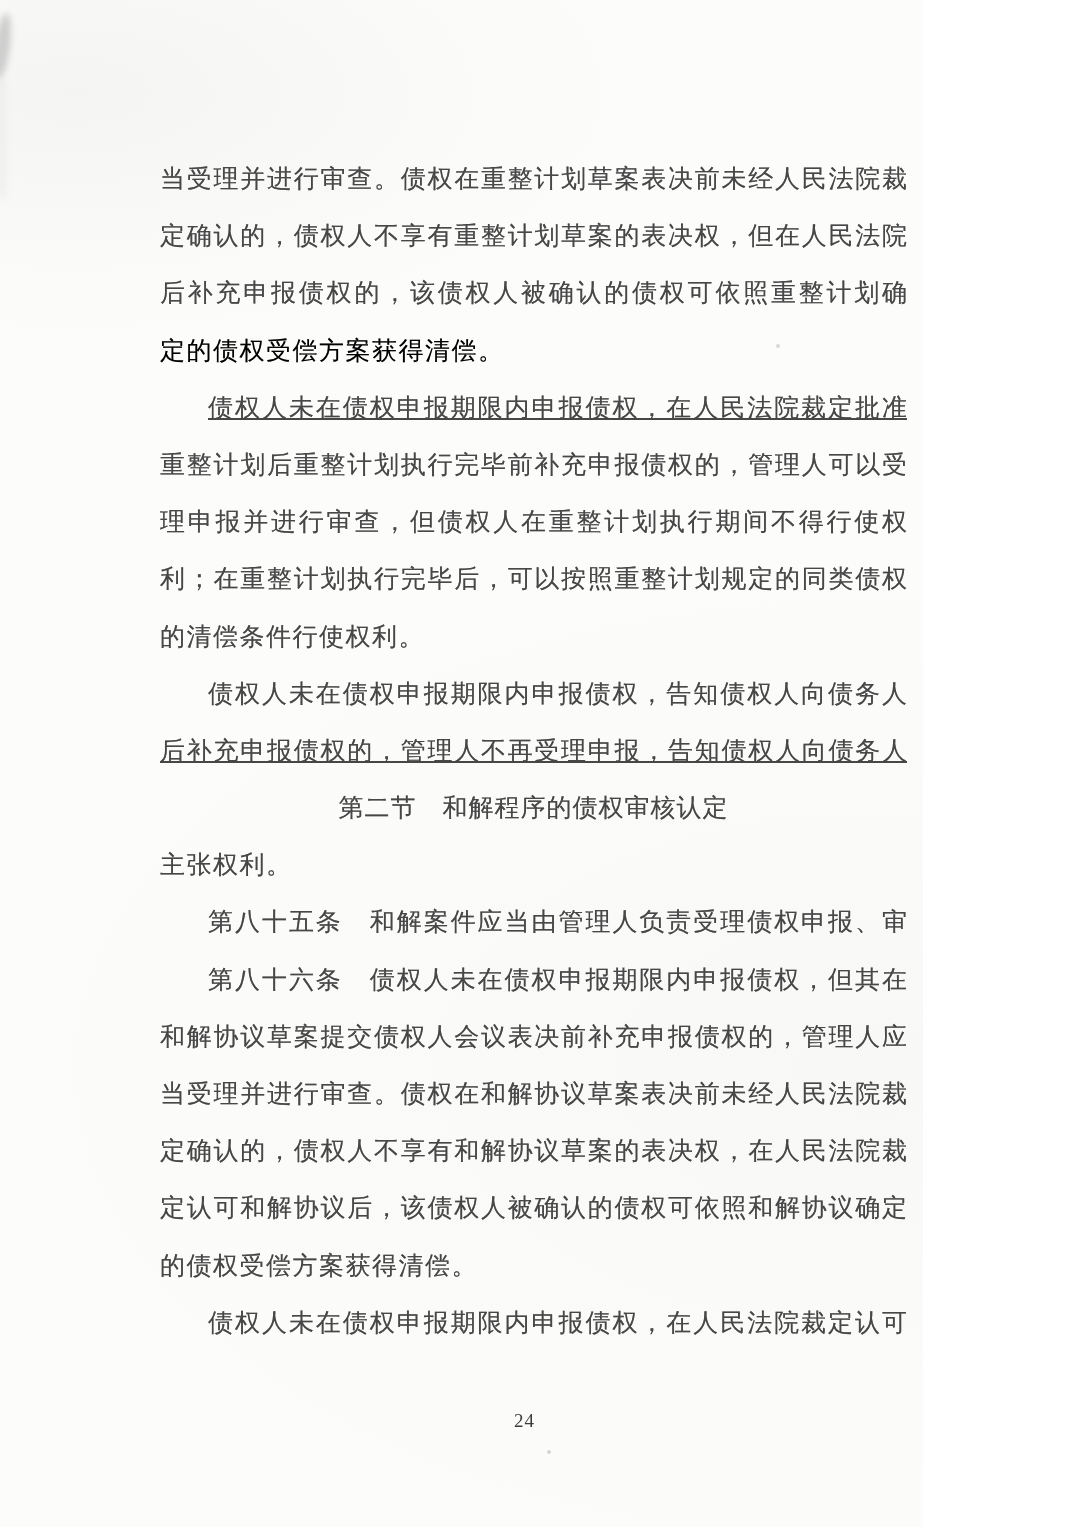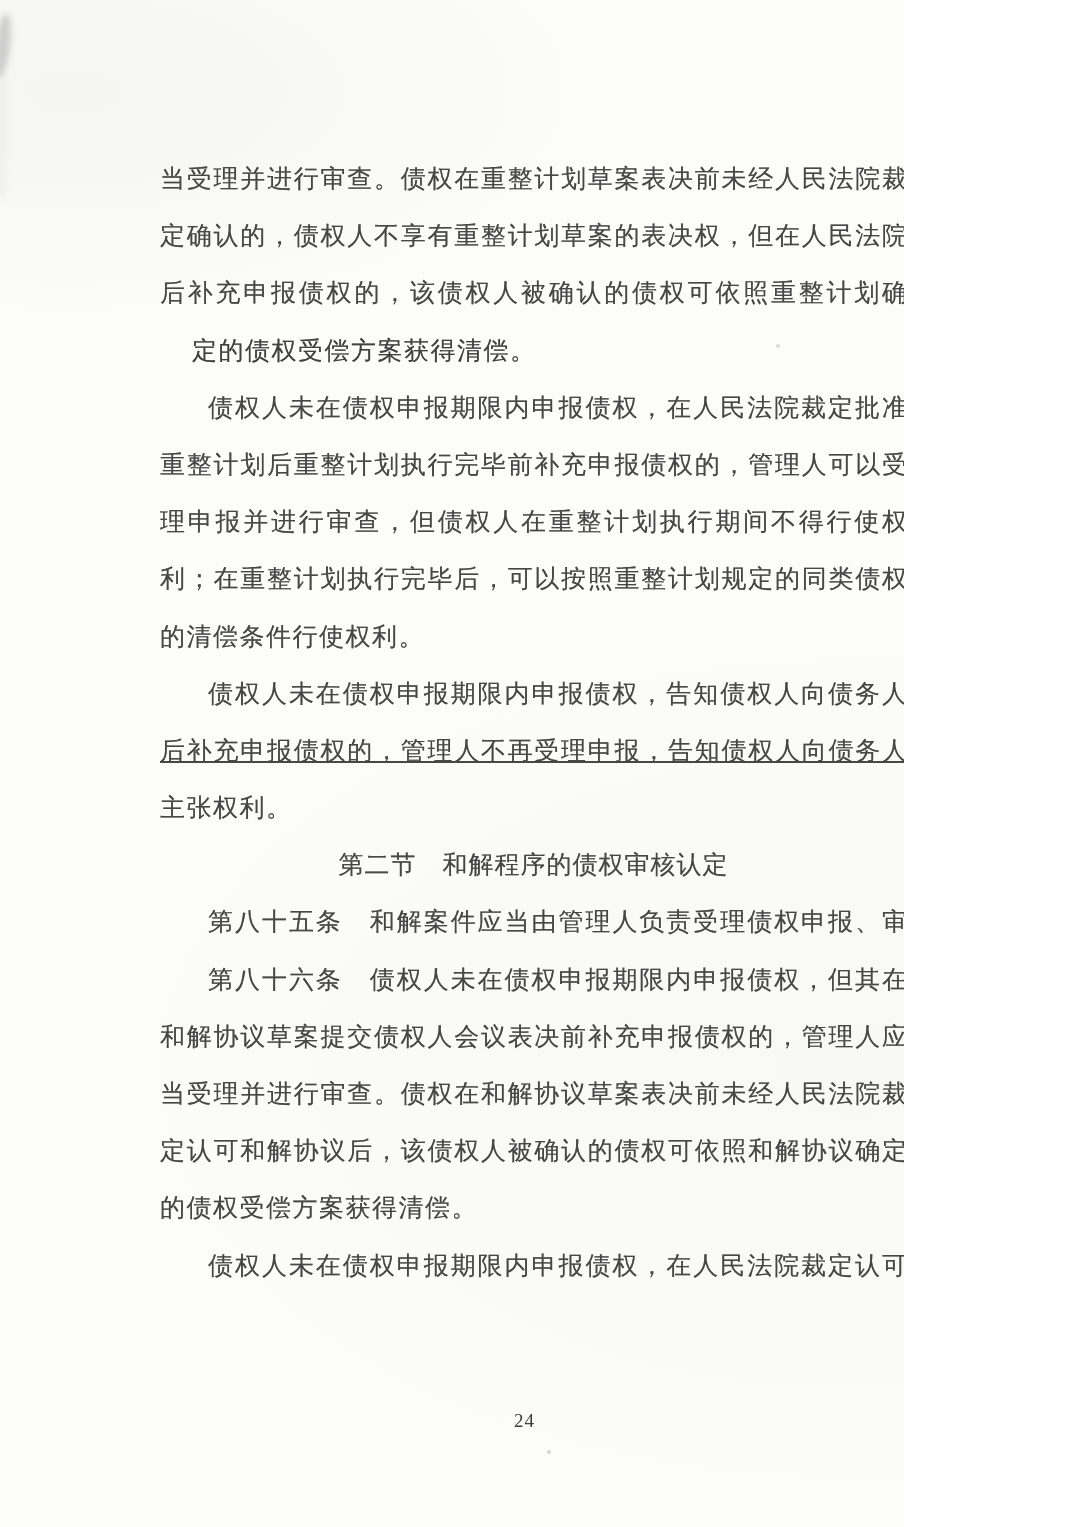--- a/index.html
+++ b/index.html
@@ -6,20 +6,21 @@
   body {
     width: 1080px; height: 1527px;
     background: #ffffff;
     font-family: "Liberation Serif", "DejaVu Serif", serif;
   }
   .page {
     position: relative;
     width: 904px; height: 1527px;
     background: linear-gradient(180deg, #fdfdfc 0%, #fcfcfb 55%, #fbfbf9 100%);
     overflow: hidden;
+    padding-left: 19px;
   }
   
   .page::before {
     content: "";
     position: absolute; inset: 0;
     background:
       radial-gradient(ellipse 900px 400px at 8% 6%, rgba(180,180,180,0.10), transparent 60%),
       radial-gradient(ellipse 1200px 700px at 95% 70%, rgba(200,200,195,0.08), transparent 70%);
     pointer-events: none;
   }
@@ -92,34 +93,35 @@
 
 <div class="page" style="background: rgb(252, 252, 251);">
 
   <div class="smudge-top-left"></div>
   <div class="streak-top-left"></div>
 
   <main class="content">
       <div class="line full" style="color: rgb(71, 71, 71);">当受理并进行审查。债权在重整计划草案表决前未经人民法院裁</div>
       <div class="line full" style="color: rgb(71, 71, 71);">定确认的，债权人不享有重整计划草案的表决权，但在人民法院</div>
       <div class="line full" style="color: rgb(71, 71, 71);">后补充申报债权的，该债权人被确认的债权可依照重整计划确</div>
-      <div class="line end" style="color: #404040; margin-left: 32px;">定的债权受偿方案获得清偿。</div>
-      <div class="line full indent" style="color: rgb(71, 71, 71);">债权人未在债权申报期限内申报债权，在人民法院裁定批准</div>
+      <div class="line end" style="color: #000000;">定的债权受偿方案获得清偿。</div>
+      <div class="line full indent" style="color: rgb(71, 71, 71); text-decoration: underline;">债权人未在债权申报期限内申报债权，在人民法院裁定批准</div>
       <div class="line full" style="color: rgb(71, 71, 71);">重整计划后重整计划执行完毕前补充申报债权的，管理人可以受</div>
       <div class="line full" style="color: rgb(71, 71, 71);">理申报并进行审查，但债权人在重整计划执行期间不得行使权</div>
       <div class="line full" style="color: rgb(71, 71, 71);">利；在重整计划执行完毕后，可以按照重整计划规定的同类债权</div>
       <div class="line end" style="color: rgb(71, 71, 71);">的清偿条件行使权利。</div>
       <div class="line full indent" style="color: rgb(71, 71, 71);">债权人未在债权申报期限内申报债权，告知债权人向债务人</div>
       <div class="line full" style="color: rgb(71, 71, 71); text-decoration: underline;">后补充申报债权的，管理人不再受理申报，告知债权人向债务人</div>
+      <div class="line heading" style="color: rgb(71, 71, 71);">第二节　和解程序的债权审核认定</div>
       <div class="line end" style="color: rgb(71, 71, 71);">主张权利。</div>
-      <div class="line heading" style="color: rgb(71, 71, 71);">第二节　和解程序的债权审核认定</div>
       <div class="line full indent" style="color: rgb(71, 71, 71);">第八十五条　和解案件应当由管理人负责受理债权申报、审</div>
       <div class="line full indent" style="color: rgb(71, 71, 71);">第八十六条　债权人未在债权申报期限内申报债权，但其在</div>
       <div class="line full" style="color: rgb(71, 71, 71);">和解协议草案提交债权人会议表决前补充申报债权的，管理人应</div>
       <div class="line full" style="color: rgb(71, 71, 71);">当受理并进行审查。债权在和解协议草案表决前未经人民法院裁</div>
+      <div class="line full" style="color: rgb(71, 71, 71);">定确认的，债权人不享有和解协议草案的表决权，在人民法院裁</div>
       <div class="line full" style="color: rgb(71, 71, 71);">定认可和解协议后，该债权人被确认的债权可依照和解协议确定</div>
       <div class="line end" style="color: rgb(71, 71, 71);">的债权受偿方案获得清偿。</div>
       <div class="line full indent" style="color: rgb(71, 71, 71);">债权人未在债权申报期限内申报债权，在人民法院裁定认可</div>
     </main>
 
   <div class="page-number">24</div>
 
   <svg class="artifact-svg" width="1080" height="1527" viewBox="0 0 1080 1527">
     <line x1="1066" y1="462" x2="1061" y2="535" stroke="#6e6e6e" stroke-width="1.4" opacity="0.4"></line>
     <line x1="1065" y1="530" x2="1053.5" y2="1527" stroke="#4e4e4e" stroke-width="1.7" opacity="0.92"></line>

